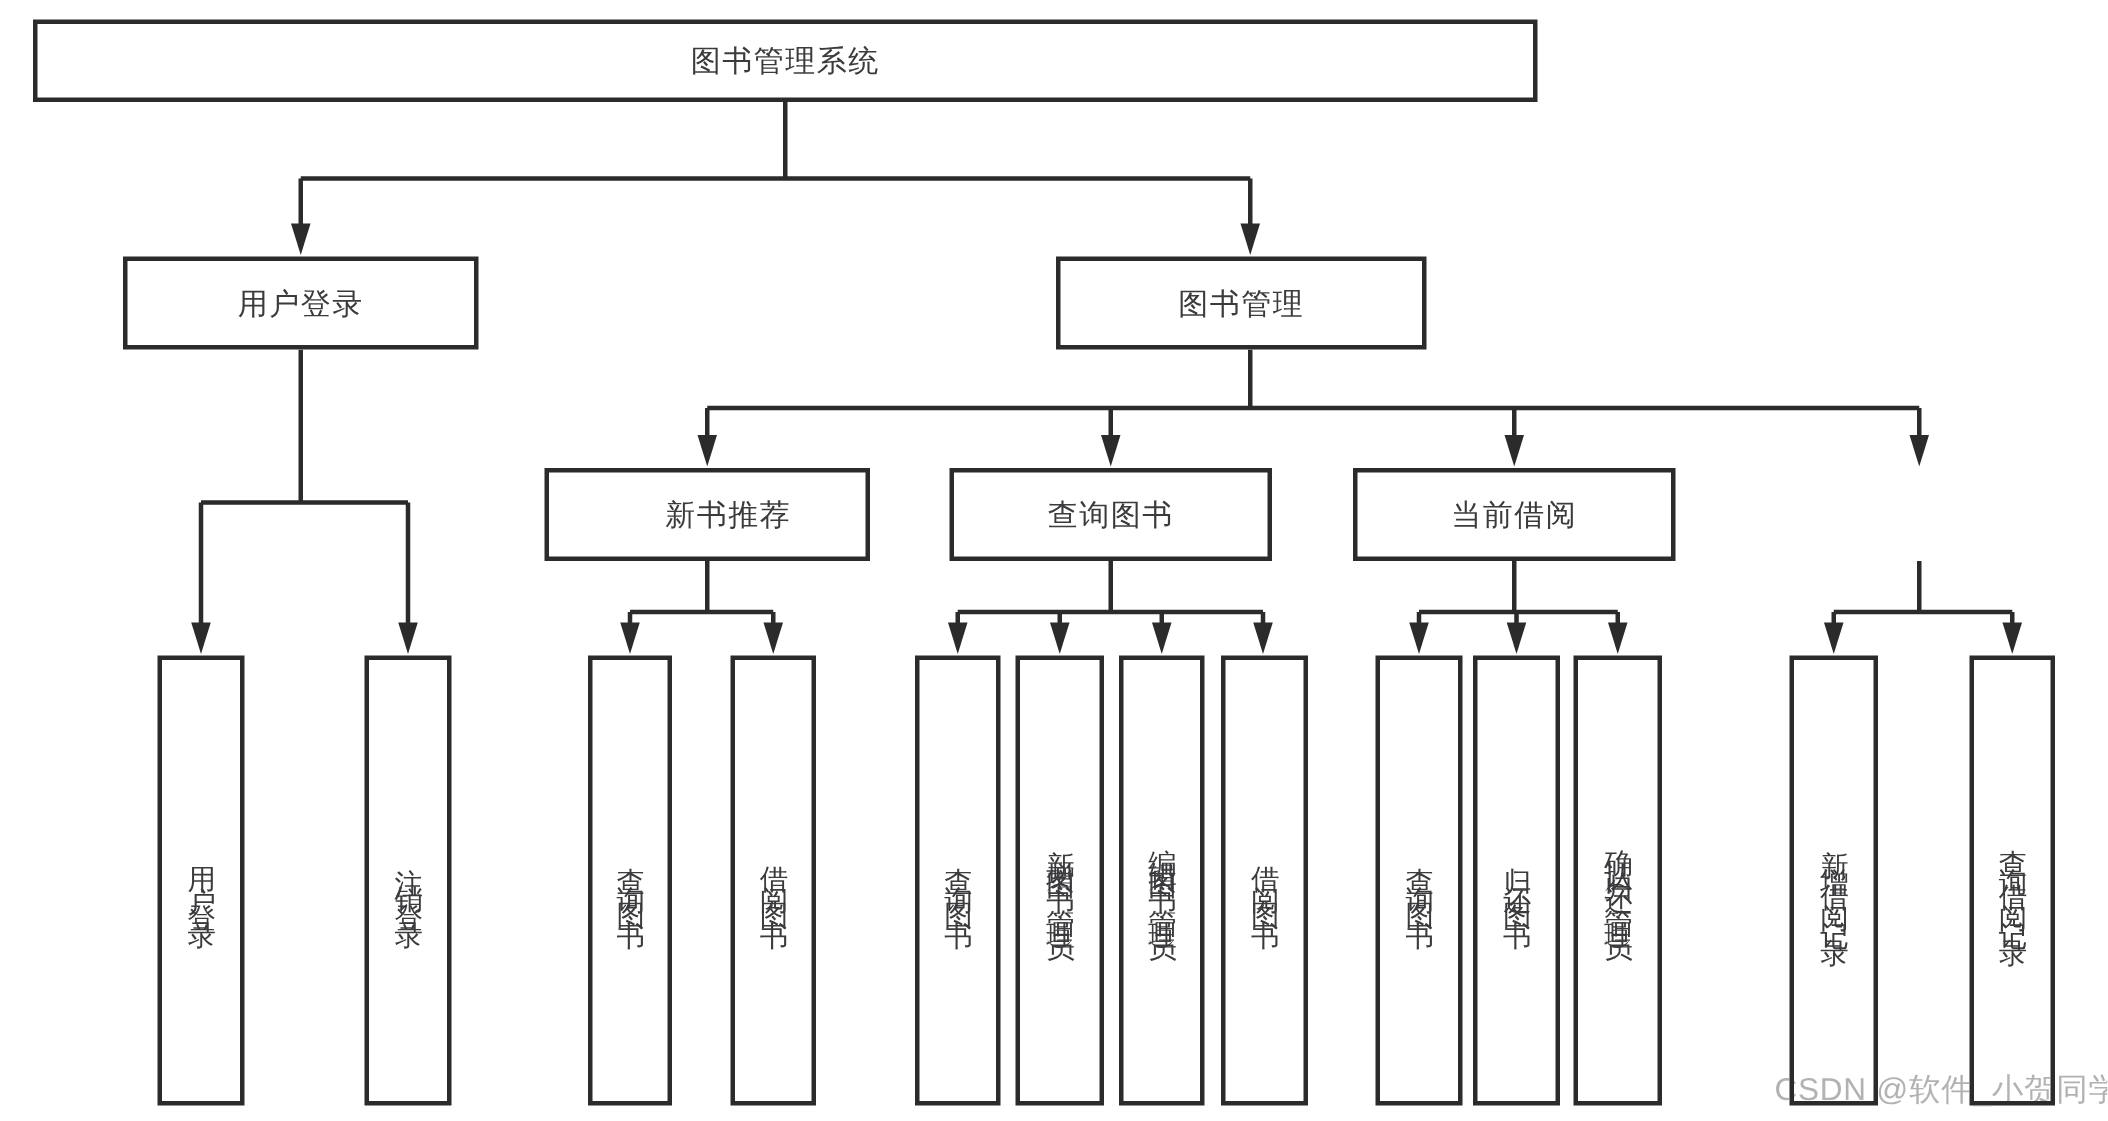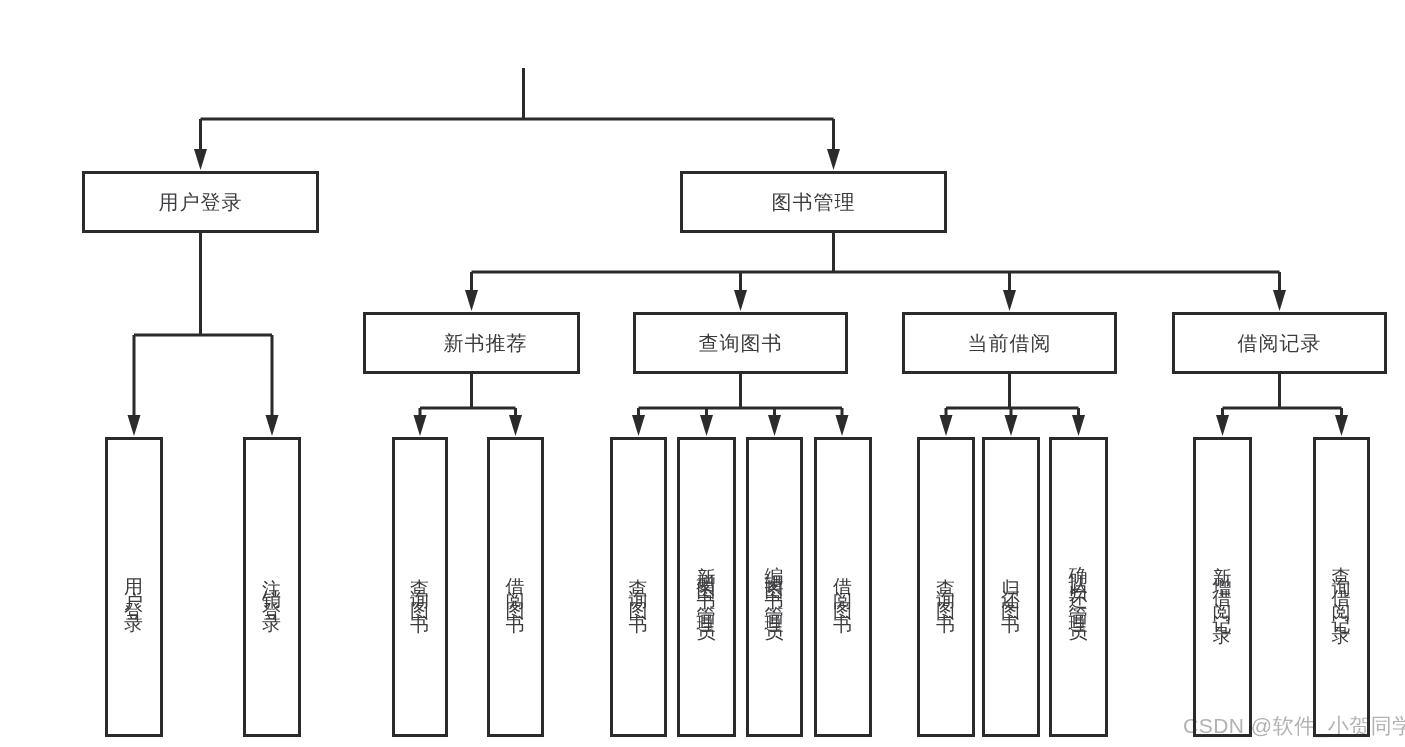--- a/index.html
+++ b/index.html
@@ -92,39 +92,39 @@
       <polygon points="1004.5,415 1017.5,415 1011,436" fill="#2b2b2b" stroke="none"></polygon>
       <polygon points="1072,415 1085,415 1078.5,436" fill="#2b2b2b" stroke="none"></polygon>
     </g>
     <g>
       <path d="M1279.5 374 V408 M1222.5 408 H1341.5 M1222.5 408 V422 M1341.5 408 V422"></path>
       <polygon points="1216,415 1229,415 1222.5,436" fill="#2b2b2b" stroke="none"></polygon>
       <polygon points="1335,415 1348,415 1341.5,436" fill="#2b2b2b" stroke="none"></polygon>
     </g>
   </svg>
 
+  <div class="node hnode" style="left:22px; top:13px; width:1003px; height:55px;">
+    <span>图书管理系统</span>
+  </div>
 
   <div class="node hnode" style="left:82px; top:171px; width:237px; height:62px;">
     <span>用户登录</span>
   </div>
-  <div class="node hnode" style="left:680px; top:171px; width:267px; height:62px;font-family:Liberation Serif, serif;">
+  <div class="node hnode" style="left:704px; top:171px; width:247px; height:62px;font-family:Liberation Serif, serif;">
     <span>图书管理</span>
   </div>
 
   <div class="node hnode" style="left:363px; top:312px; width:217px; height:62px;padding-left:28px;">
     <span>新书推荐</span>
   </div>
   <div class="node hnode" style="left:633px; top:312px; width:215px; height:62px;">
     <span>查询图书</span>
   </div>
   <div class="node hnode" style="left:902px; top:312px; width:215px; height:62px;text-align:right;">
     <span>当前借阅</span>
-  </div>
-  <div class="node hnode" style="left:1172px; top:312px; width:215px; height:62px;">
-    <span>借阅记录</span>
   </div>
 
   <div class="node vnode" style="left:105px; width:58px;">
     <span>用户登录</span>
   </div>
   <div class="node vnode" style="left:243px; width:58px;">
     <span>注销登录</span>
   </div>
 
   <div class="node vnode" style="left:392px; width:56px;">

